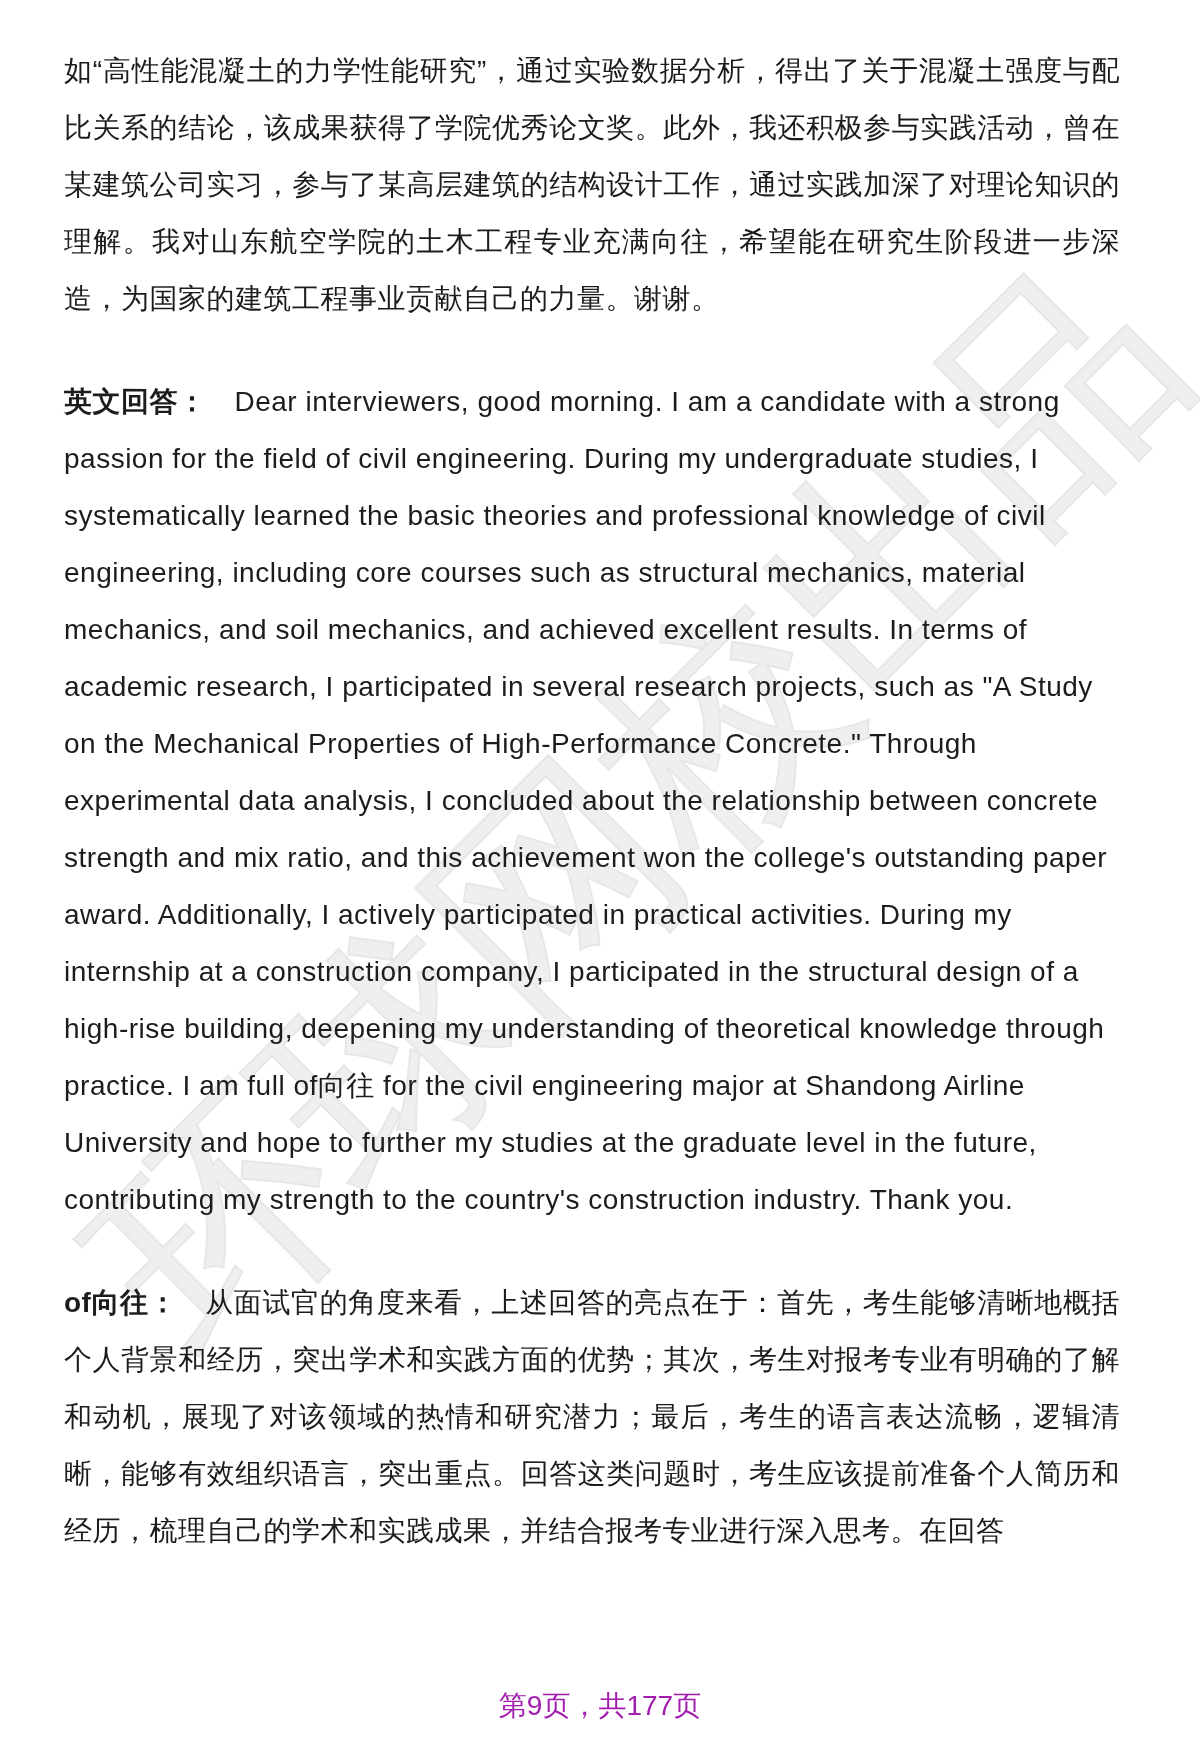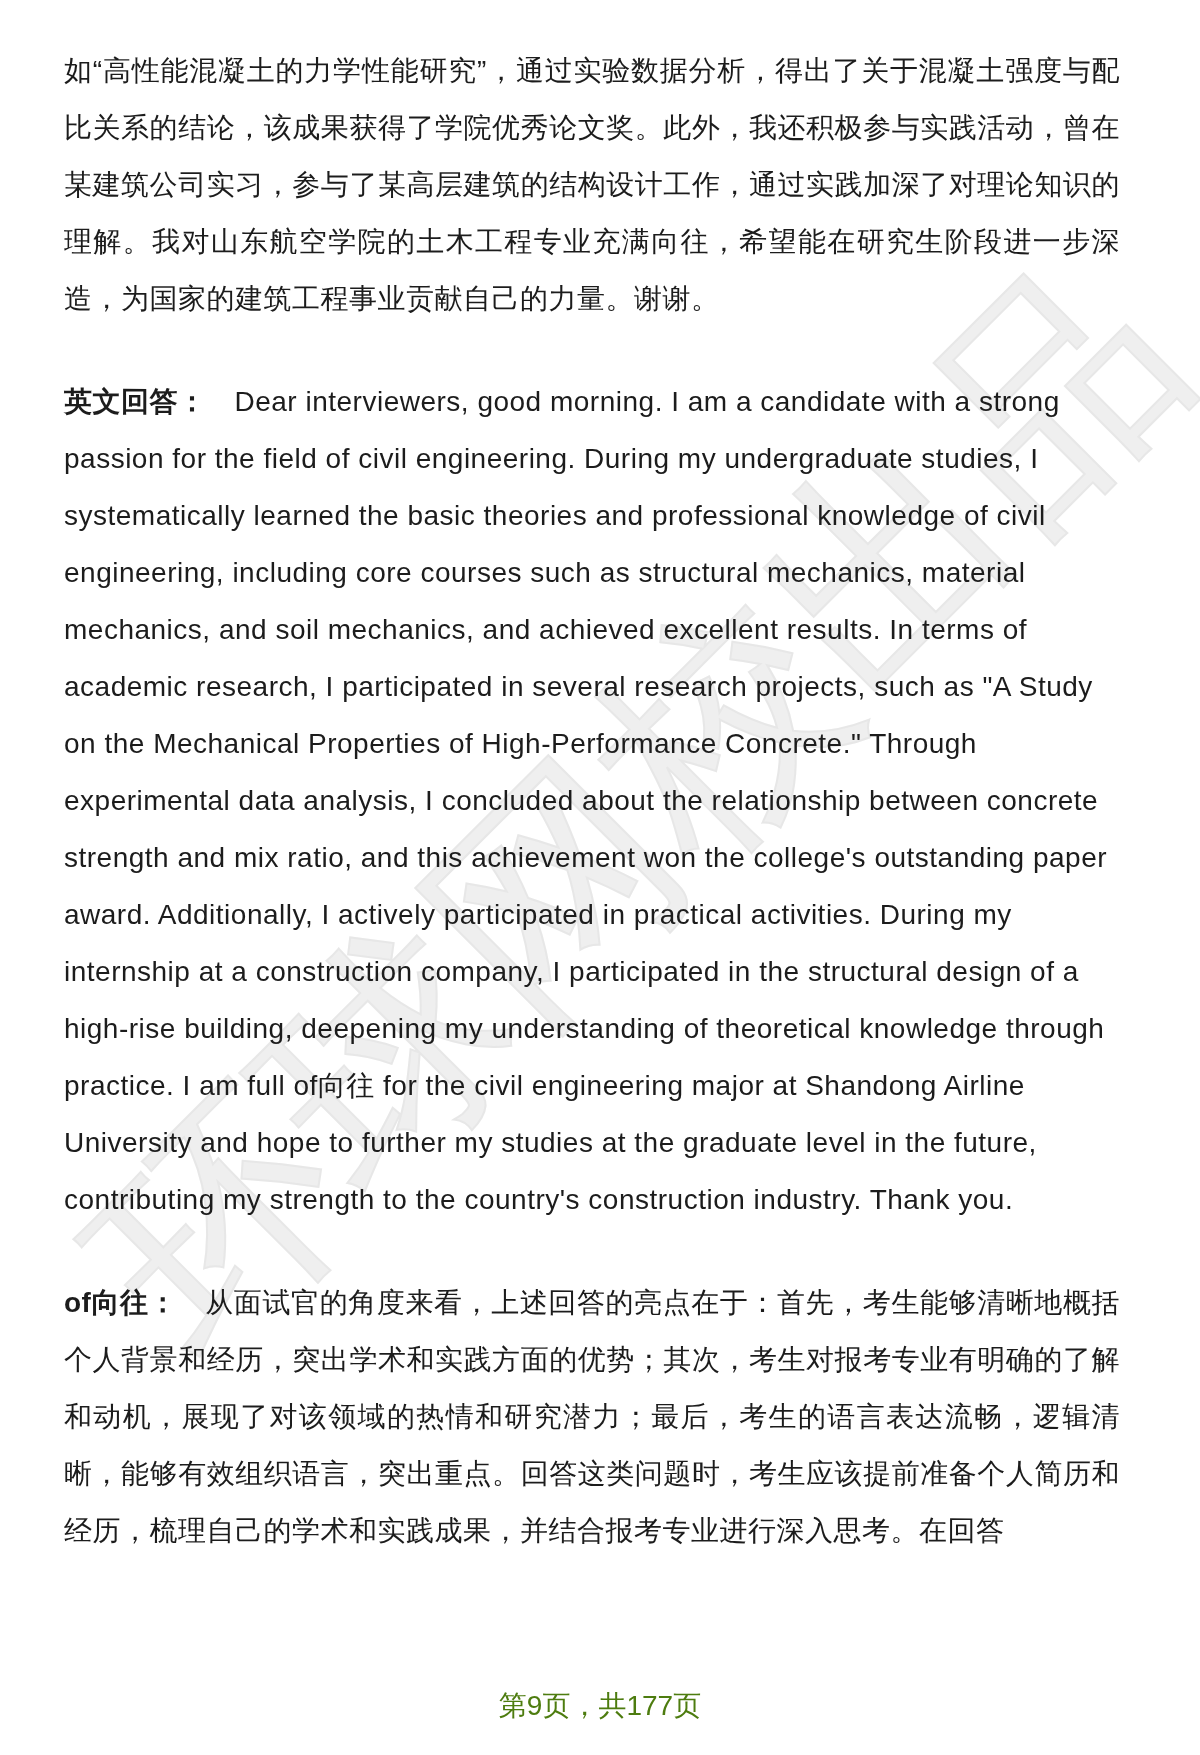--- a/index.html
+++ b/index.html
@@ -40,21 +40,21 @@
   .para.en {
     text-align: left;
   }
   .label { margin-right: 28px; font-weight: bold; }
   .page-footer {
     position: absolute;
     left: 0; right: 0; bottom: 30px;
     z-index: 1;
     text-align: center;
     font-size: 28px;
-    color: #4d7c0f;
+    color: #a21caf;
   }
 </style>
 </head>
 <body>
 
 <div class="page">
 
   <div class="watermark" aria-hidden="true">
     <svg width="1560" height="340" viewBox="0 0 1560 340">
       <text x="780" y="255" text-anchor="middle" font-size="235" fill="#efefef" stroke="#e7e7e7" stroke-width="2" font-family="Liberation Sans, DejaVu Sans, sans-serif">环球网校出品</text>

